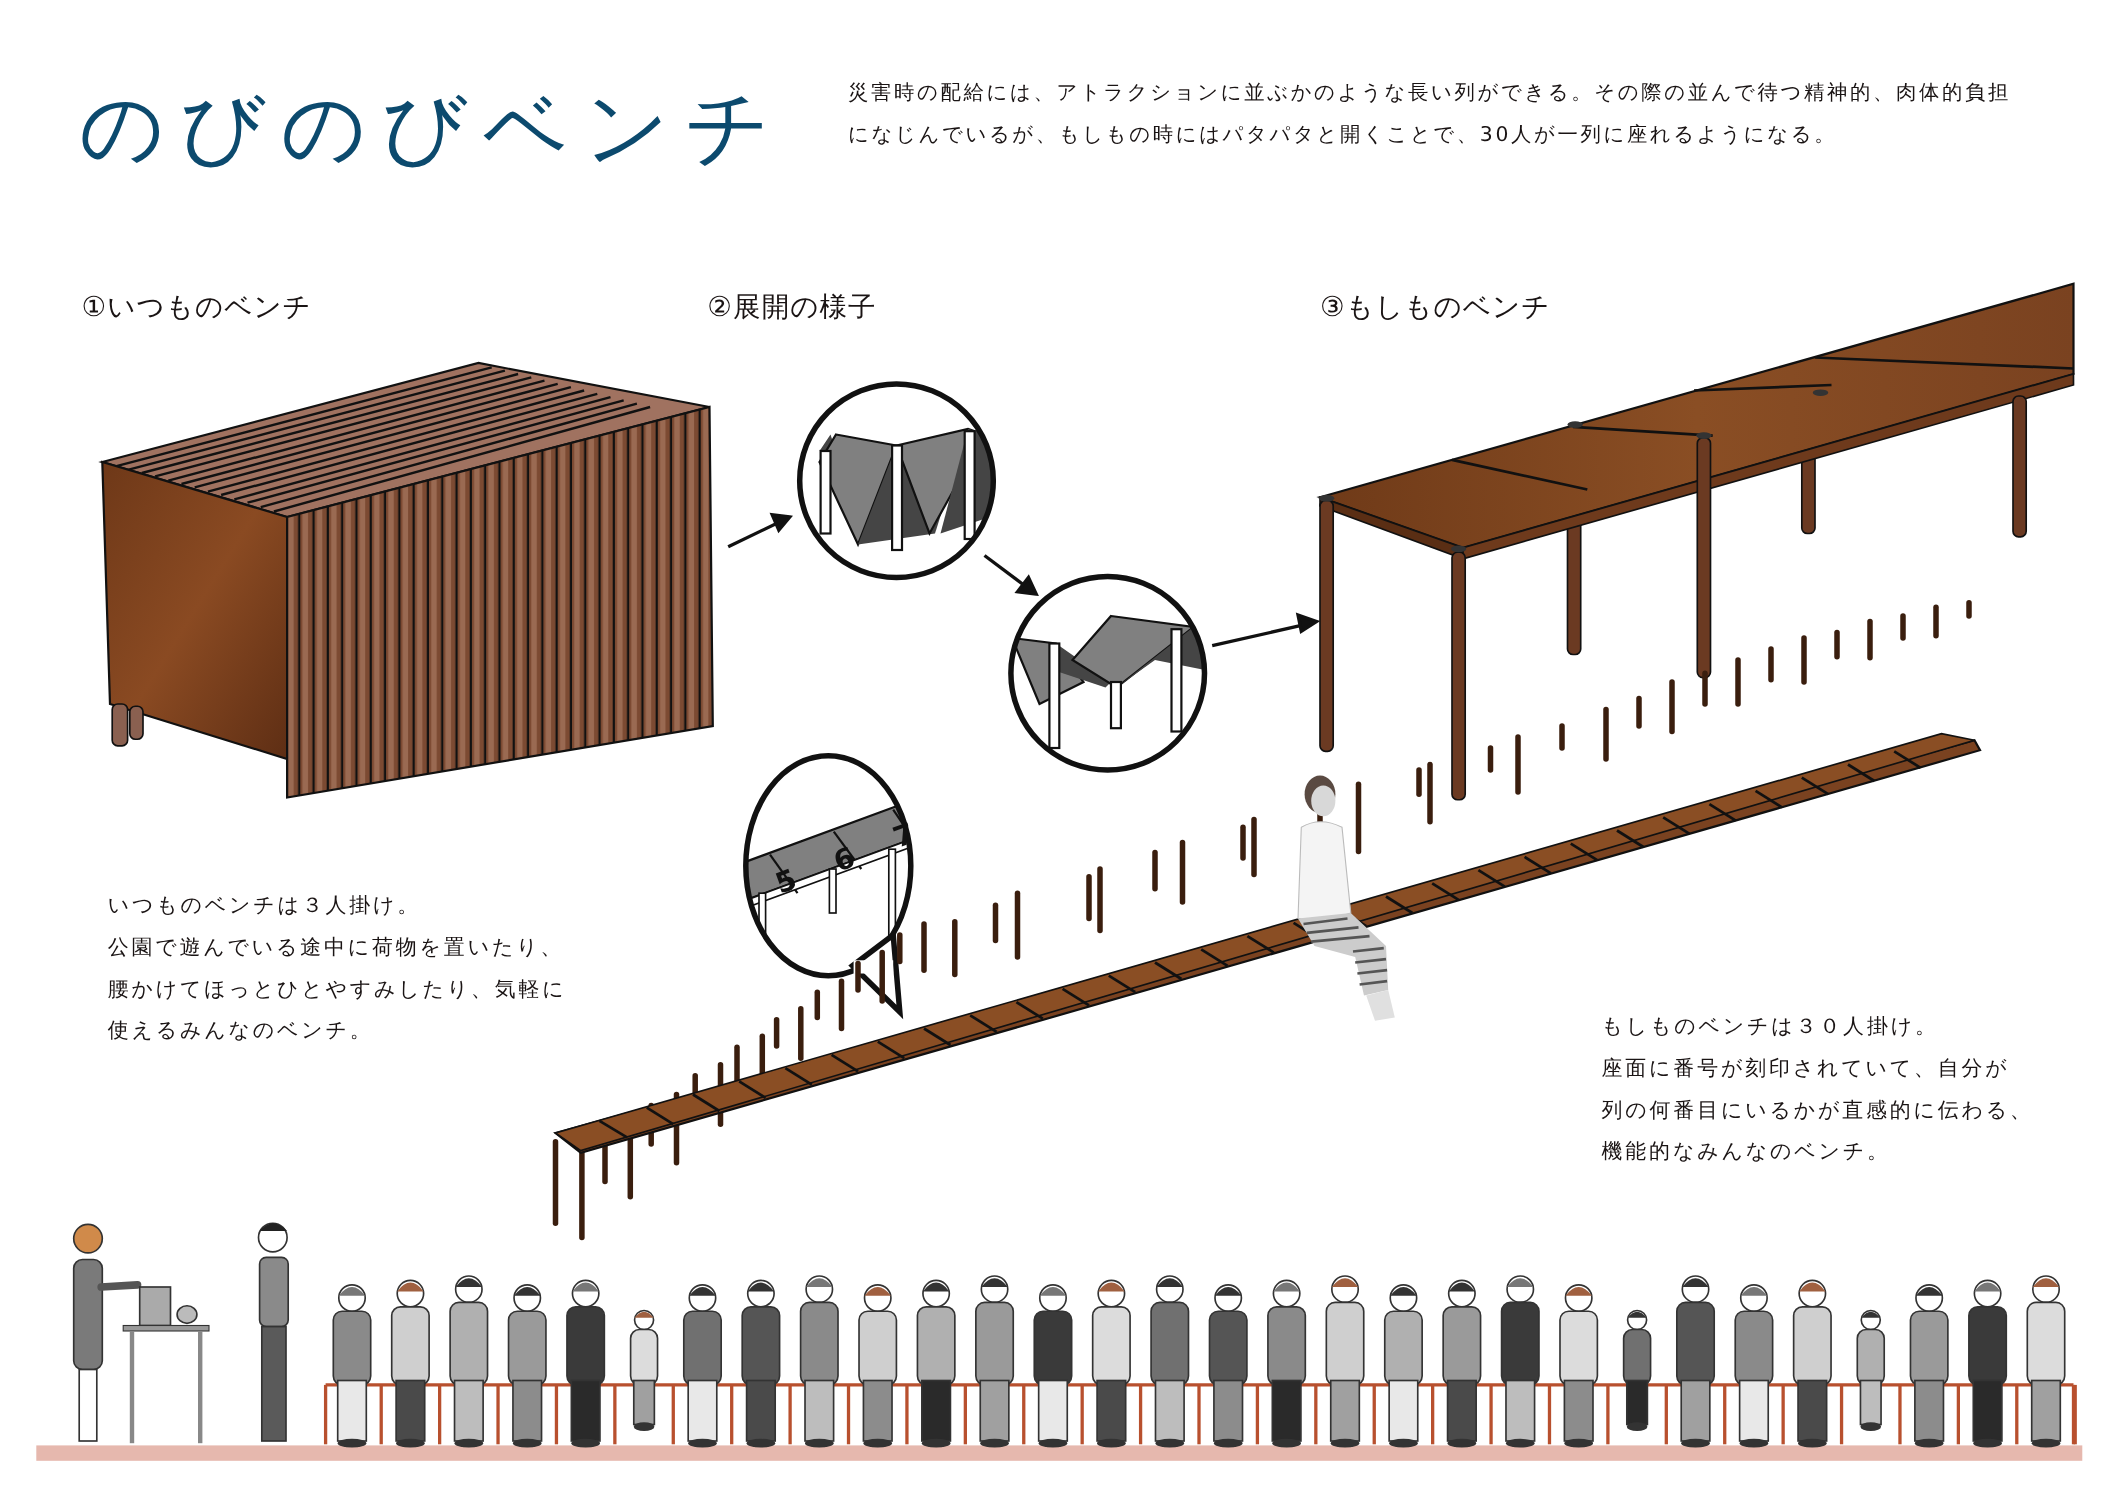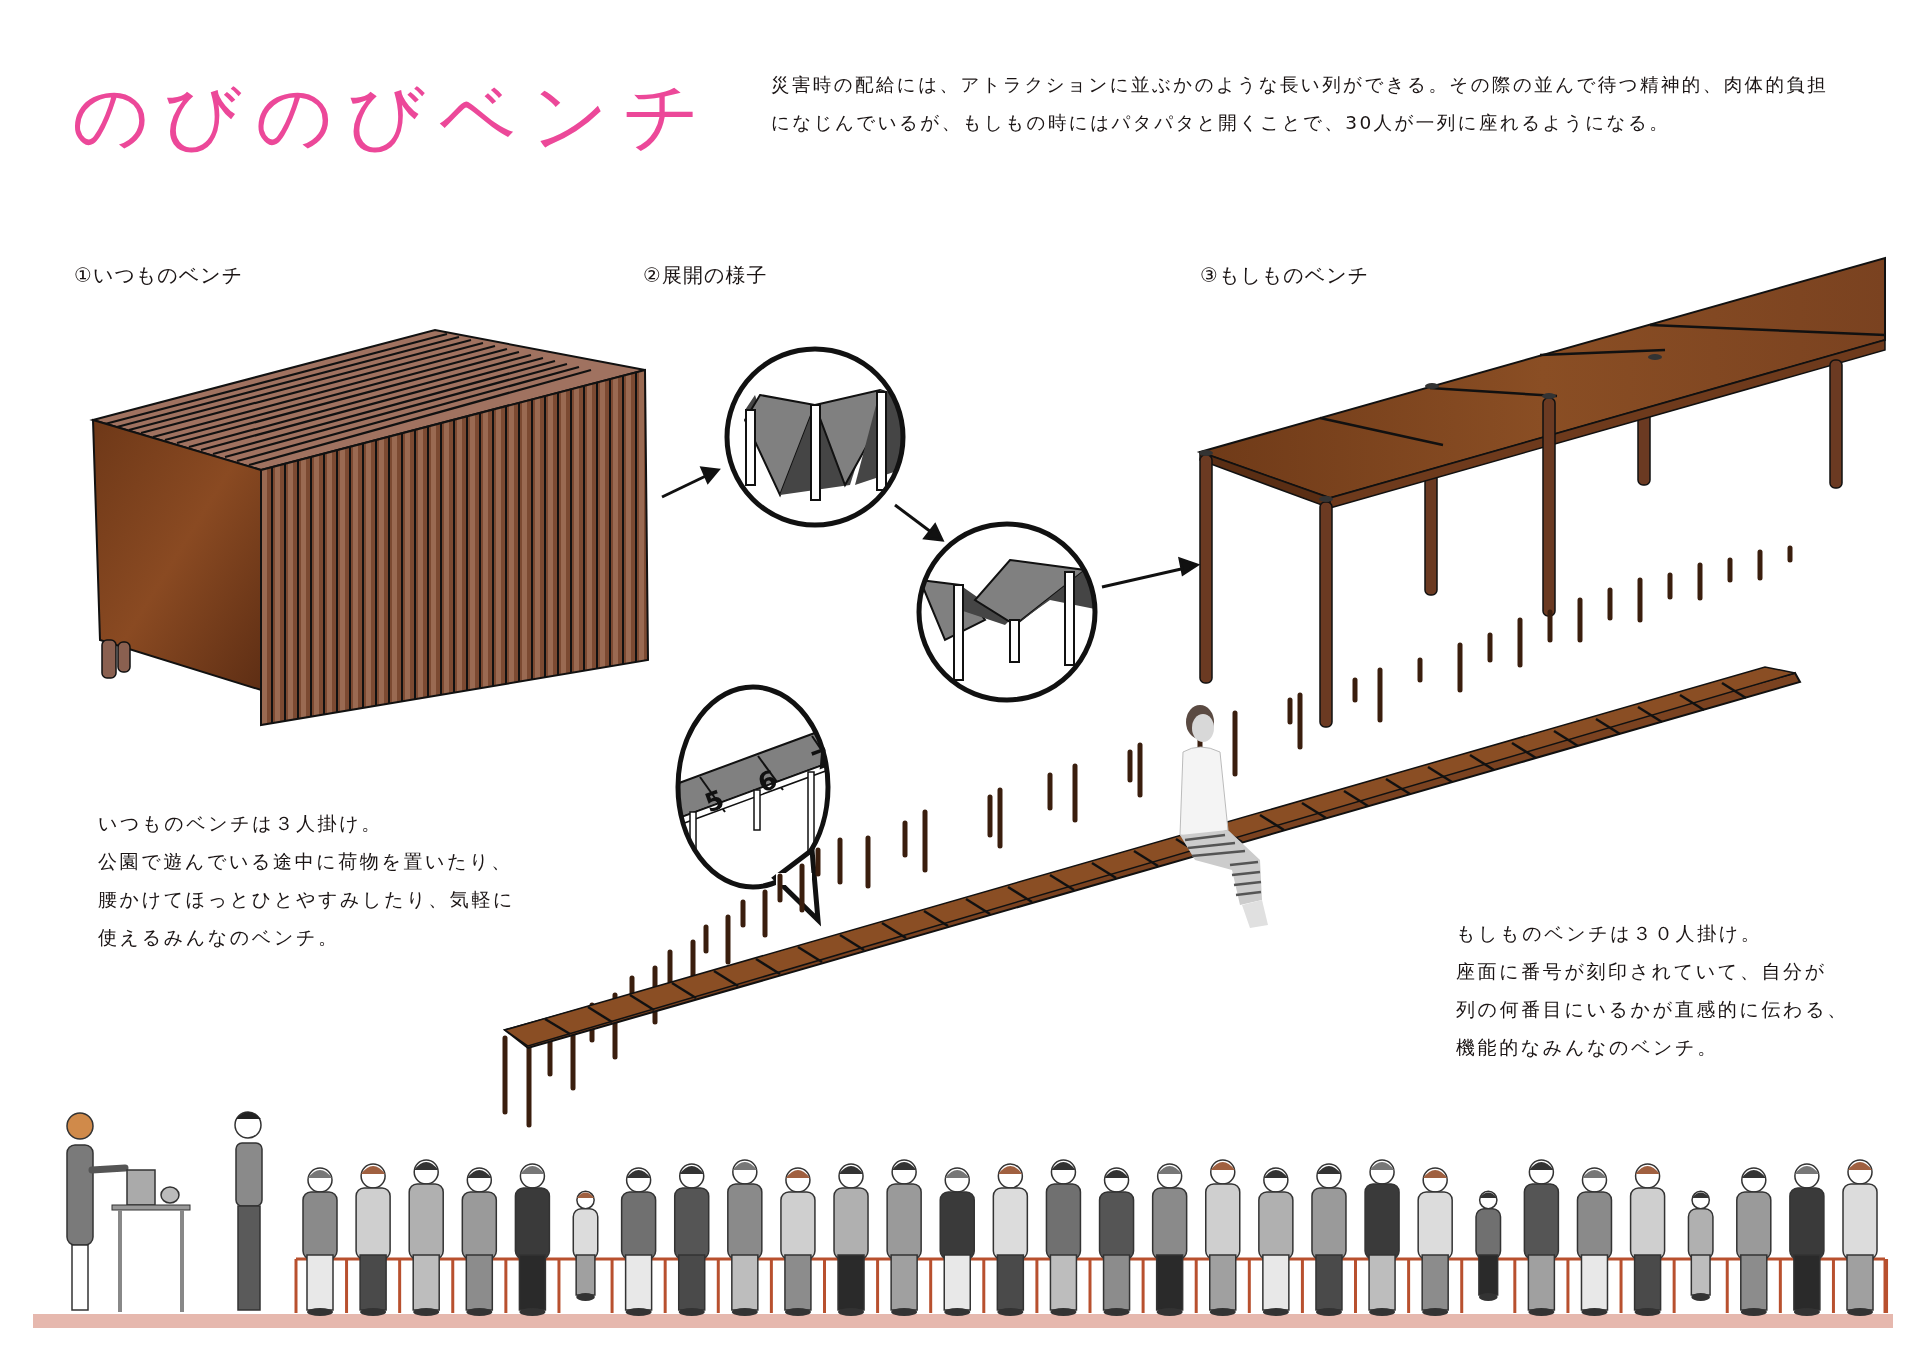--- a/index.html
+++ b/index.html
@@ -1,21 +1,21 @@
 <!DOCTYPE html>
 <html><head>
 <meta charset="utf-8">
 <style>
   html,body{margin:0;padding:0;background:#ffffff;}
   body{width:1920px;height:1369px;position:relative;overflow:hidden;font-family:"DejaVu Sans","Liberation Sans",sans-serif;color:#1a1414;}
   .abs{position:absolute;}
-  .title{left:72px;top:78px;font-family:"DejaVu Serif","Liberation Serif",serif;font-size:76px;letter-spacing:14px;font-weight:300;color:#ec4899;line-height:1;}
+  .title{left:72px;top:78px;font-family:"DejaVu Serif","Liberation Serif",serif;font-size:76px;letter-spacing:14px;font-weight:300;color:#0c4a6e;line-height:1;}
   .intro{left:742px;top:66px;width:1170px;font-size:18.5px;line-height:38px;letter-spacing:2.4px;}
   .intro div{white-space:nowrap;margin-left:29px;}
-  .step-label{font-size:20px;letter-spacing:1px;}
+  .step-label{font-size:25px;letter-spacing:1px;}
   .caption{font-size:19px;line-height:38px;letter-spacing:2.6px;}
   .caption div{white-space:nowrap;}
   svg{position:absolute;overflow:visible;}
 </style>
 </head>
 <body>
 
 <div class="abs title">のびのびベンチ</div>
 
 <div class="abs intro">

